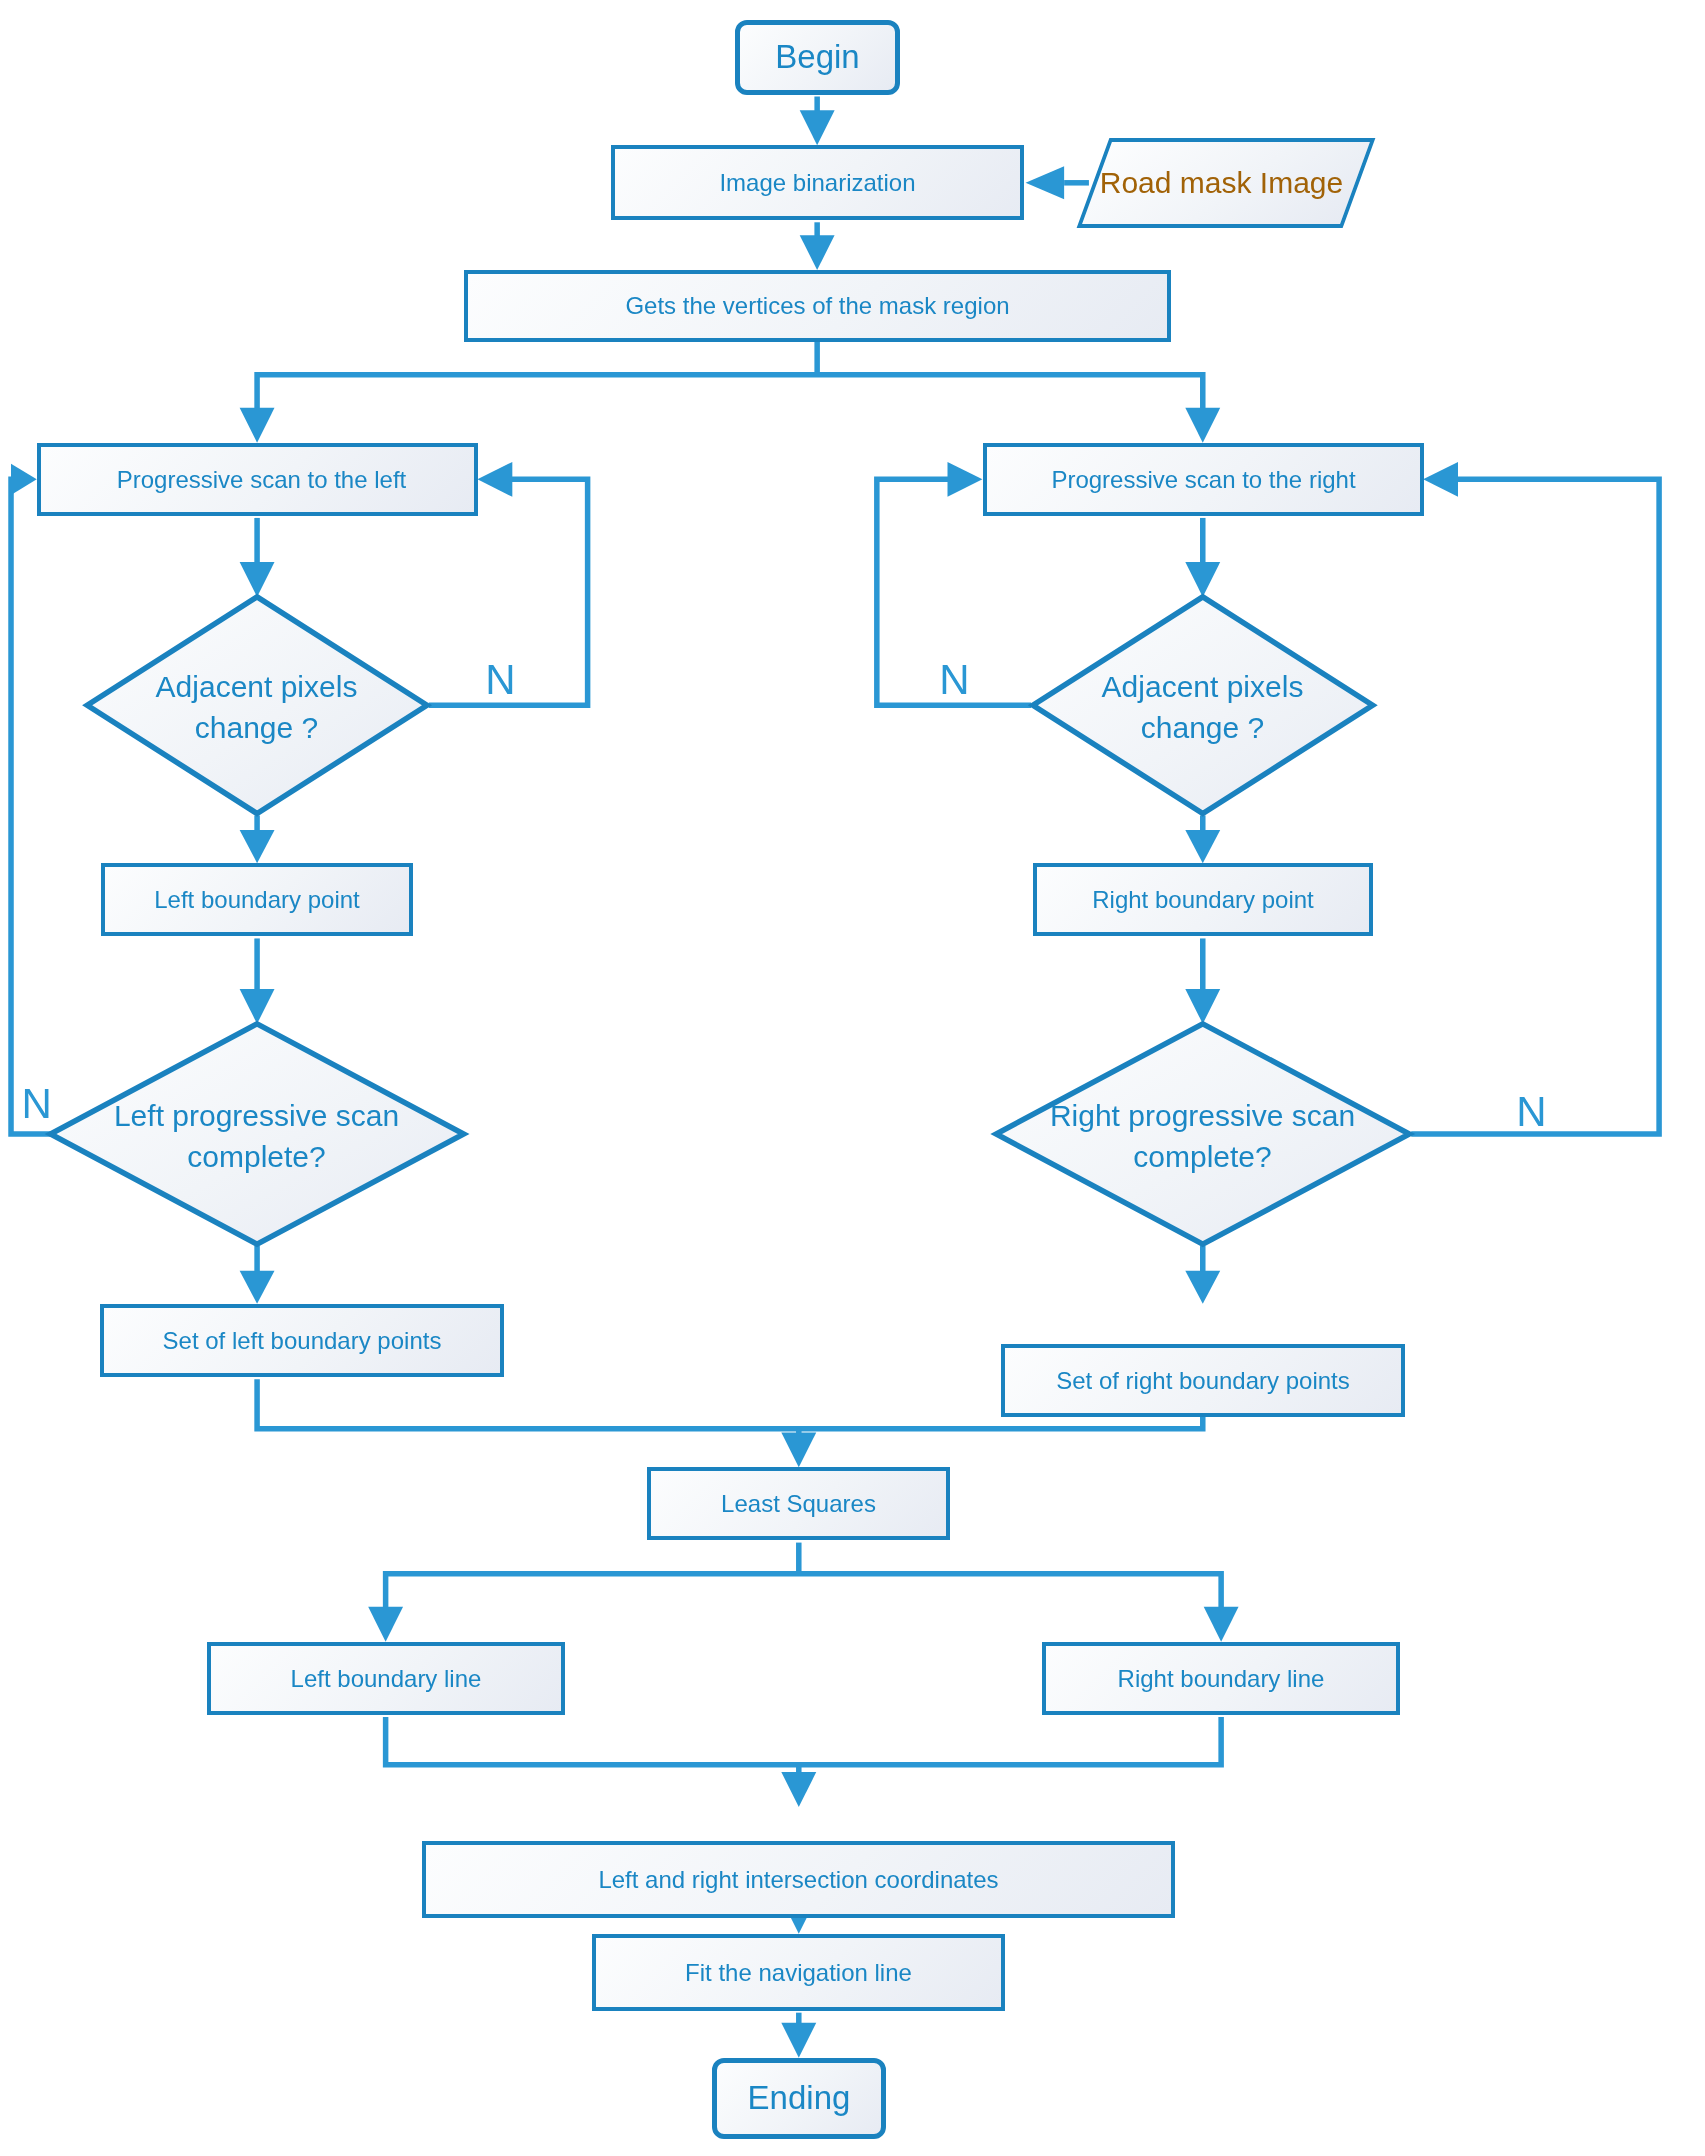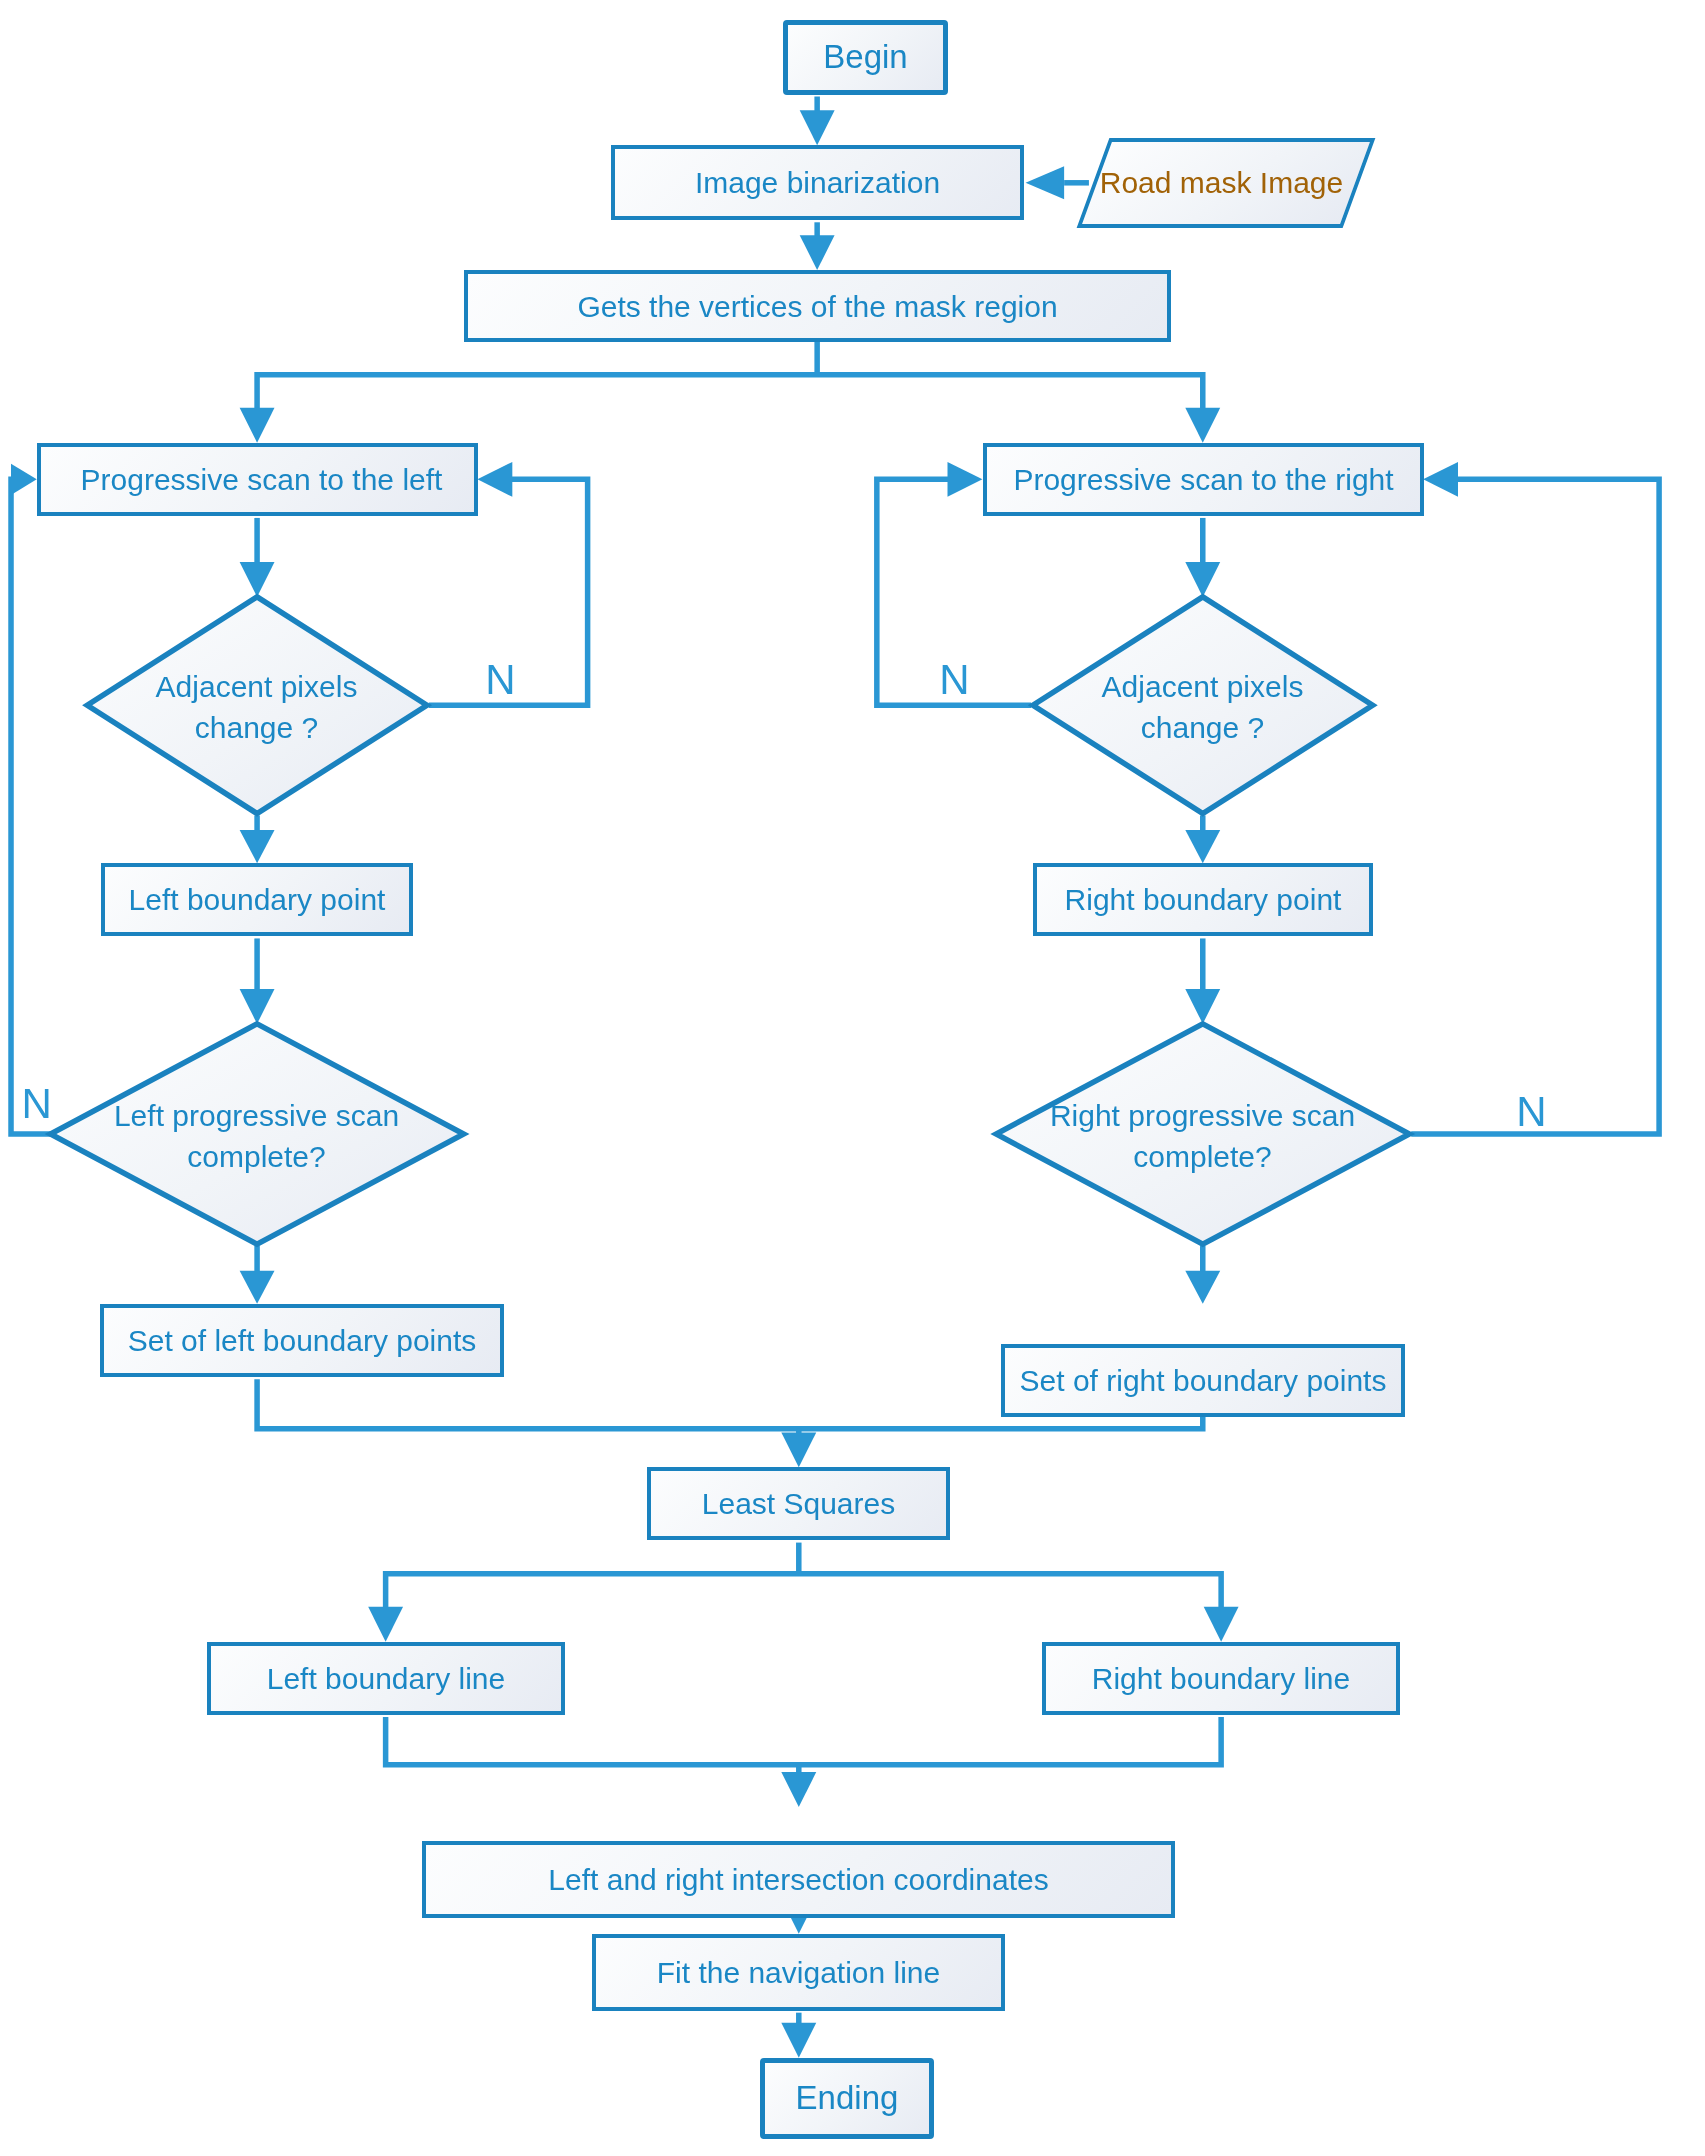--- a/index.html
+++ b/index.html
@@ -2,22 +2,22 @@
 <html style="font-size:14.7px"><head>
 <meta charset="utf-8">
 <style>
   html,body{margin:0;padding:0;background:#ffffff;}
   .canvas{position:relative;width:1705px;height:2156px;background:#ffffff;
           font-family:"Liberation Sans",sans-serif;overflow:hidden;}
   .layer{position:absolute;left:0;top:0;}
   .node{position:absolute;display:flex;align-items:center;justify-content:center;
         text-align:center;box-sizing:border-box;
         background:linear-gradient(135deg,#fcfdfe 0%,#f1f4f8 55%,#e7ebf3 100%);
-        border:4.6px solid #1a82bf;color:#1a87c5;font-size:30px;line-height:1.3;}
-  .rounded{border-radius:4px;border-width:5.5px;font-size:33px;margin-left:48px;}
+        border:4.6px solid #1a82bf;color:#1a87c5;font-size:24px;line-height:1.3;}
+  .rounded{border-radius:12px;border-width:5.5px;font-size:33px;}
   .dtext{position:absolute;display:flex;align-items:center;justify-content:center;
          text-align:center;color:#1a87c5;font-size:30px;line-height:1.35;}
   .nlabel{position:absolute;width:55px;height:55px;display:flex;align-items:center;
           justify-content:center;color:#2a97d4;font-size:42px;}
   .para-shape{position:absolute;transform:skewX(-20deg);box-sizing:border-box;
         background:linear-gradient(135deg,#fcfdfe 0%,#f1f4f8 55%,#e7ebf3 100%);
         border:4.6px solid #1a82bf;}
   .para-label{position:absolute;display:flex;align-items:center;justify-content:center;
         text-align:center;color:#a16207;font-size:30px;}
 </style>

